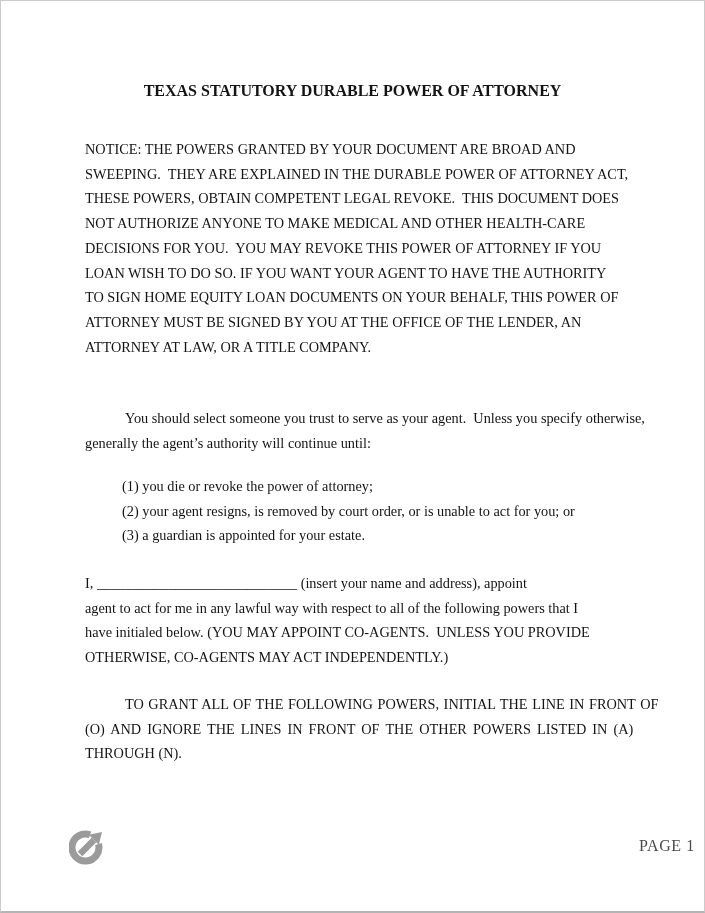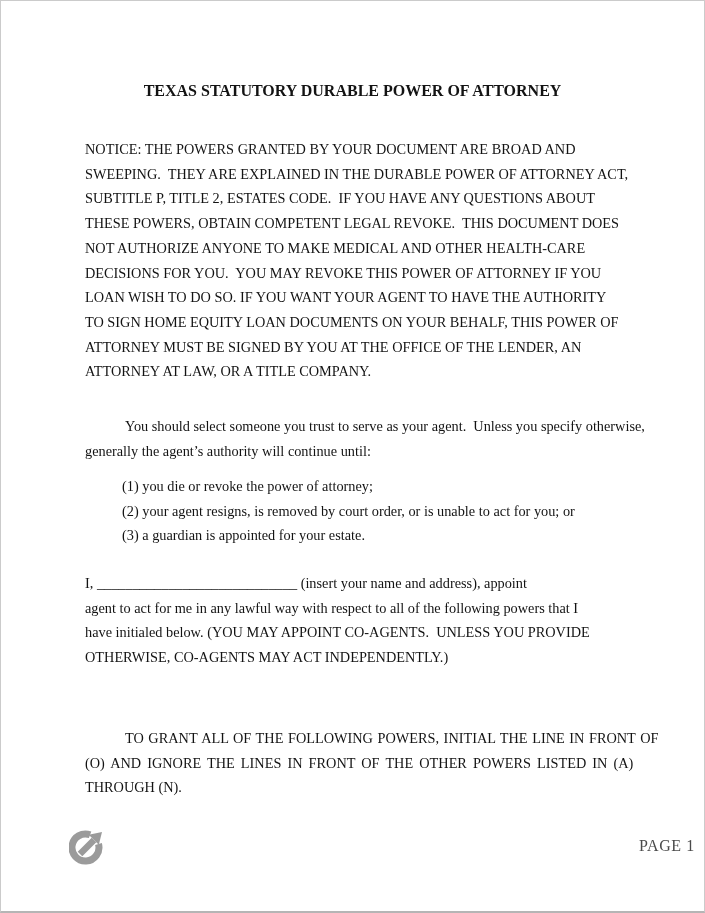--- a/index.html
+++ b/index.html
@@ -31,22 +31,22 @@
     left: 84px;
     width: 556px;
     font-size: 14.3px;
     line-height: 24.7px;
   }
   .ln { white-space: pre; }
   .notice   { top: 136px; }
   .select   { top: 405px; }
   .list     { top: 473px; left: 121px; width: 520px; }
   .appoint  { top: 570px; }
-  .grant    { top: 717px; font-family: Liberation Serif, serif; }
-  .indent   { padding-left: 40px; margin-top: 8px; }
+  .grant    { top: 691px; font-family: Liberation Serif, serif; }
+  .indent   { padding-left: 40px; }
   .ws1      { word-spacing: 1px; }
   .ws2      { word-spacing: 2.5px; }
   .gram {
     text-decoration: underline;
     border-bottom: 2px solid #4472c4;
   }
   .footer-logo {
     position: absolute;
     left: 68px;
     top: 823px;
@@ -67,21 +67,20 @@
 </head>
 <body>
 
 <div class="page">
 
   <div class="doc-title">TEXAS STATUTORY DURABLE POWER OF ATTORNEY</div>
 
   <div class="para notice">
     <div class="ln">NOTICE: THE POWERS GRANTED BY YOUR DOCUMENT ARE BROAD AND</div>
     <div class="ln">SWEEPING.  THEY ARE EXPLAINED IN THE DURABLE POWER OF ATTORNEY ACT,</div>
-    <div class="ln">SUBTITLE P, TITLE 2, ESTATES CODE.  IF YOU HAVE ANY QUESTIONS ABOUT</div>
     <div class="ln">THESE POWERS, OBTAIN COMPETENT LEGAL REVOKE.  THIS DOCUMENT DOES</div>
     <div class="ln">NOT AUTHORIZE ANYONE TO MAKE MEDICAL AND OTHER HEALTH-CARE</div>
     <div class="ln">DECISIONS FOR YOU.  YOU MAY REVOKE THIS POWER OF ATTORNEY IF YOU</div>
     <div class="ln">LOAN WISH TO DO SO. IF YOU WANT YOUR AGENT TO HAVE THE AUTHORITY</div>
     <div class="ln">TO SIGN HOME EQUITY LOAN DOCUMENTS ON YOUR BEHALF, THIS POWER OF</div>
     <div class="ln">ATTORNEY MUST BE SIGNED BY YOU AT THE OFFICE OF THE LENDER, AN</div>
     <div class="ln">ATTORNEY AT LAW, OR A TITLE COMPANY.</div>
   </div>
 
   <div class="para select">

